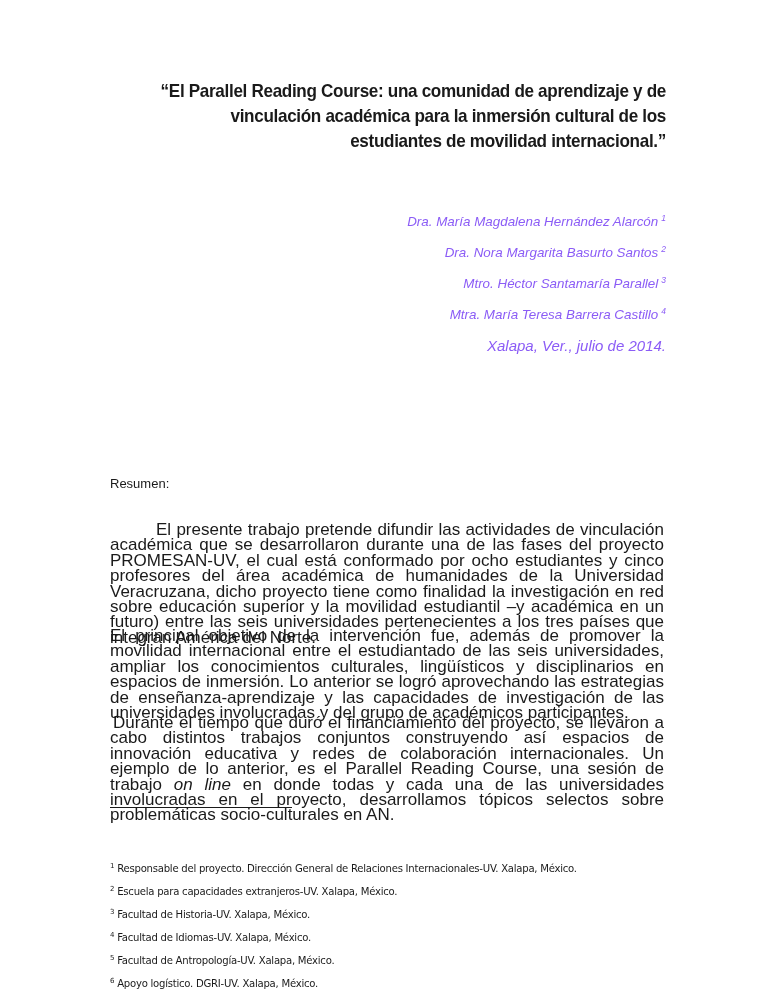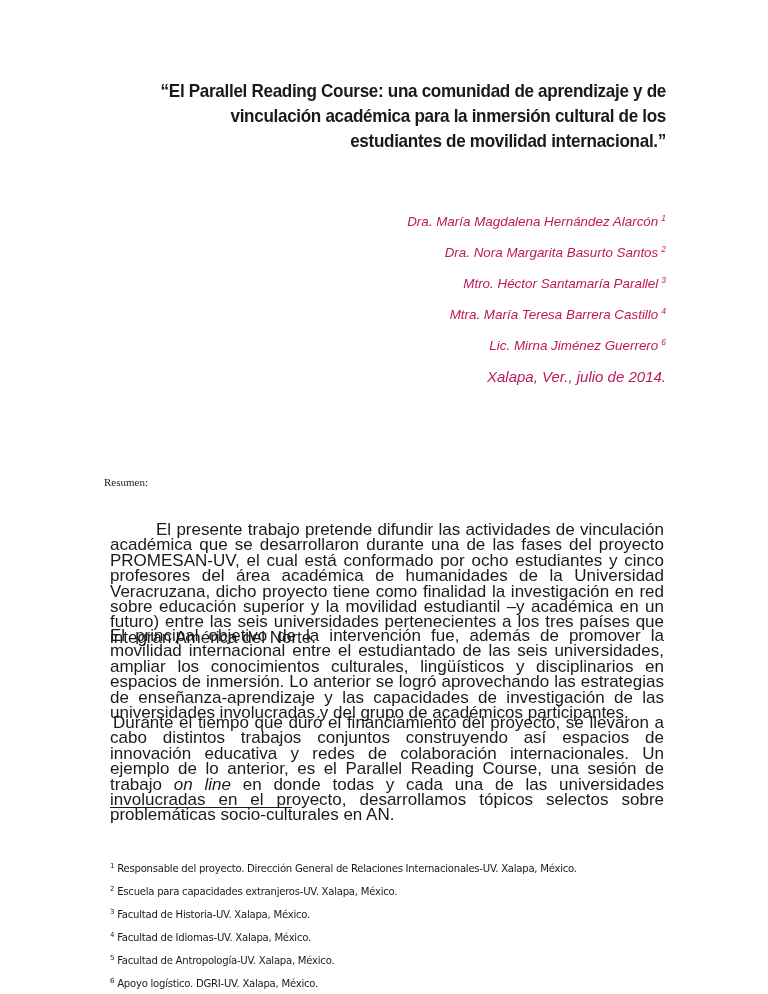--- a/index.html
+++ b/index.html
@@ -31,42 +31,41 @@
       transform-origin: right top;
     }
     .title-line { display: block; white-space: nowrap; }
     .authors {
       position: absolute;
       right: 102px;
       top: 209px;
       text-align: right;
       font-style: italic;
       font-size: 13.4px;
-      color: #be185d;
+      color: #8b5cf6;
     }
     .author {
       display: block;
       height: 31px;
       line-height: 18px;
       white-space: nowrap;
     }
     .author sup { font-size: 8.5px; vertical-align: 5px; margin-left: 3px; }
     .place-date {
       display: block;
       font-size: 15px;
       line-height: 18px;
       margin-top: 4px;
     }
     .resumen-label {
       position: absolute;
-      left: 104px;
+      left: 110px;
       top: 476px;
-      font-size: 11px;
+      font-size: 13px;
       color: #1a1a1a;
-      font-family: Liberation Serif, serif;
     }
     .body-text {
       position: absolute;
       left: 110px;
       width: 554px;
       font-size: 17px;
       line-height: 15.4px;
       text-align: justify;
       color: #1a1a1a;
     }
@@ -104,21 +103,20 @@
   <span class="title-line">“El Parallel Reading Course: una comunidad de aprendizaje y de</span>
   <span class="title-line">vinculación académica  para la inmersión cultural de  los</span>
   <span class="title-line">estudiantes de movilidad internacional.”</span>
 </div>
 
 <div class="authors">
   <span class="author"><span>Dra. María Magdalena Hernández Alarcón</span><sup>1</sup></span>
   <span class="author"><span>Dra. Nora Margarita Basurto Santos</span><sup>2</sup></span>
   <span class="author"><span>Mtro. Héctor Santamaría Parallel</span><sup>3</sup></span>
   <span class="author"><span>Mtra. María Teresa Barrera  Castillo</span><sup>4</sup></span>
-  <span class="author"><span>Lic. Mirna Jiménez Guerrero</span><sup>6</sup></span>
   <span class="place-date">Xalapa, Ver., julio de 2014.</span>
 </div>
 
 <div class="resumen-label">Resumen:</div>
 
 <p class="body-text p1" style="margin:0;">El presente trabajo pretende difundir las actividades de vinculación académica que se desarrollaron durante una de las fases del proyecto PROMESAN-UV, el cual está conformado por ocho estudiantes y cinco profesores del área académica de humanidades de la Universidad Veracruzana, dicho proyecto tiene como finalidad la investigación en red sobre educación superior y la movilidad estudiantil –y académica en un futuro)  entre las seis universidades pertenecientes a los tres países que integran América del Norte.</p>
 <p class="body-text p2" style="margin:0;">El principal objetivo de la intervención fue, además de promover la movilidad internacional entre el estudiantado de las seis universidades, ampliar  los  conocimientos culturales, lingüísticos y disciplinarios en espacios de inmersión. Lo anterior se logró aprovechando las estrategias de enseñanza-aprendizaje y las capacidades de investigación de las universidades involucradas y del grupo de académicos participantes.</p>
 <p class="body-text p3" style="margin:0;"><span>Durante el tiempo que duró el financiamiento del proyecto, se llevaron a cabo distintos trabajos conjuntos construyendo así espacios de innovación educativa y redes de colaboración internacionales. Un ejemplo de lo anterior, es el Parallel Reading Course, una sesión de trabajo </span><em>on line</em><span> en donde  todas y cada una de las universidades involucradas en el proyecto, desarrollamos  tópicos selectos sobre problemáticas socio-culturales en AN.</span></p>
 
 <div class="footnote-rule"></div>

